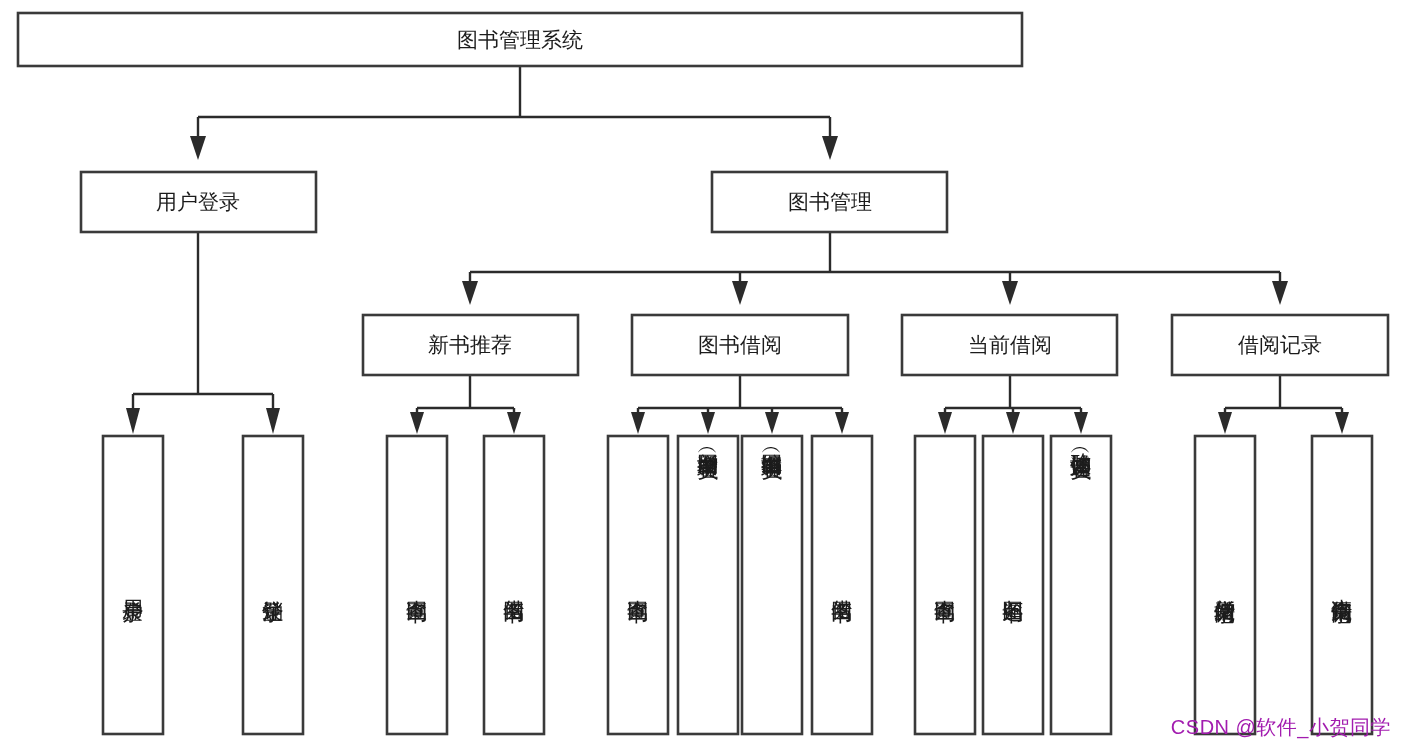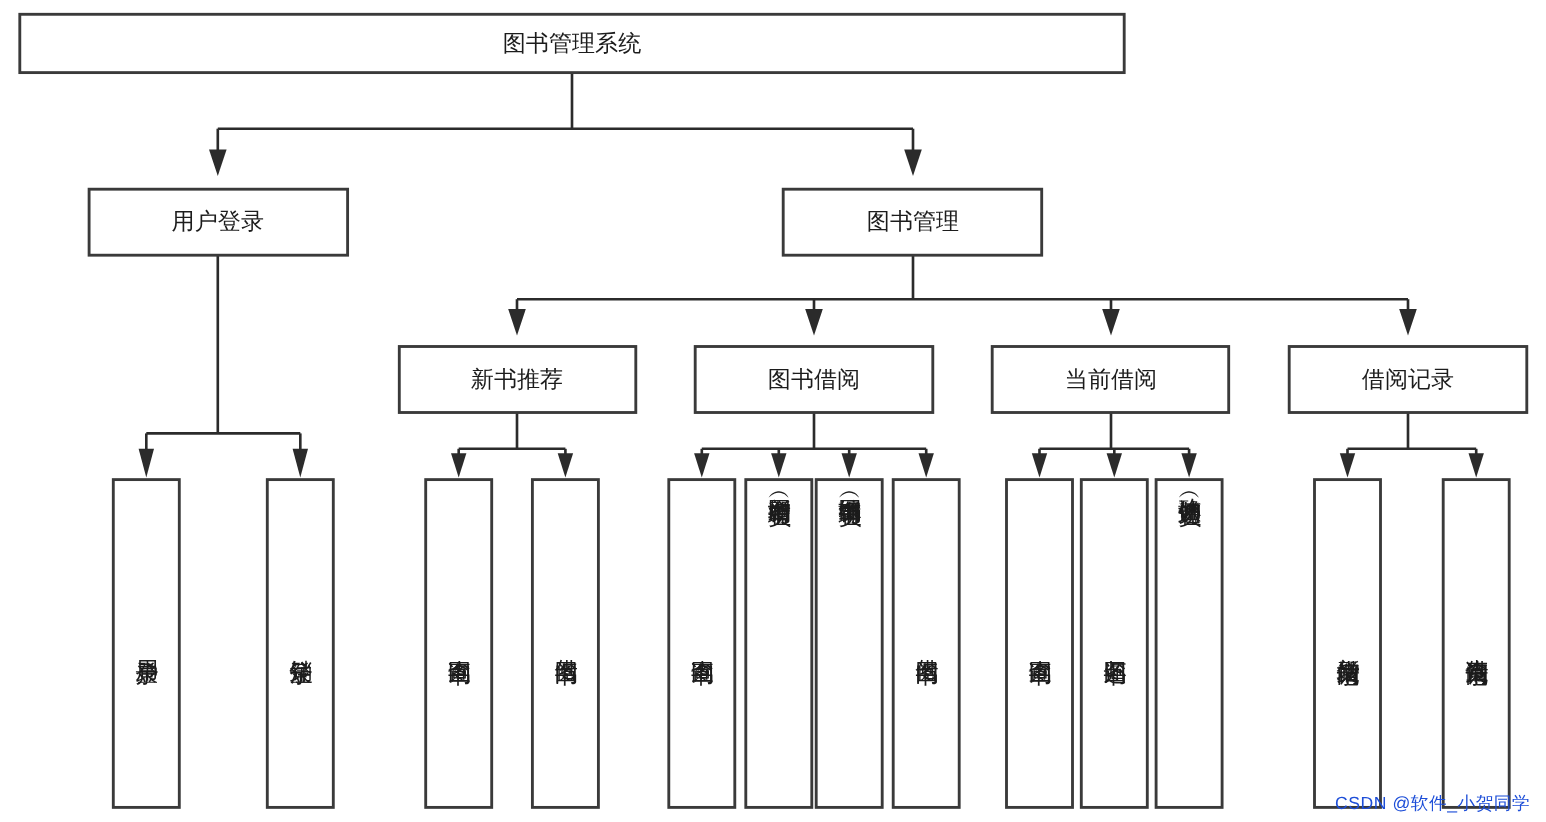--- a/index.html
+++ b/index.html
@@ -63,22 +63,22 @@
     color: #1c1c1c;
     letter-spacing: 1px;
     white-space: nowrap;
     text-align: center;
   }
   .watermark {
     position: absolute;
     right: 14px;
     bottom: 6px;
     font-family: "Liberation Sans", "DejaVu Sans", sans-serif;
-    font-size: 16px;
-    color: #1d4ed8;
+    font-size: 20px;
+    color: #a21caf;
     letter-spacing: 0.5px;
     white-space: nowrap;
     pointer-events: none;
   }
 </style>
 </head>
 <body>
 
 <div id="diagram-root">
 

